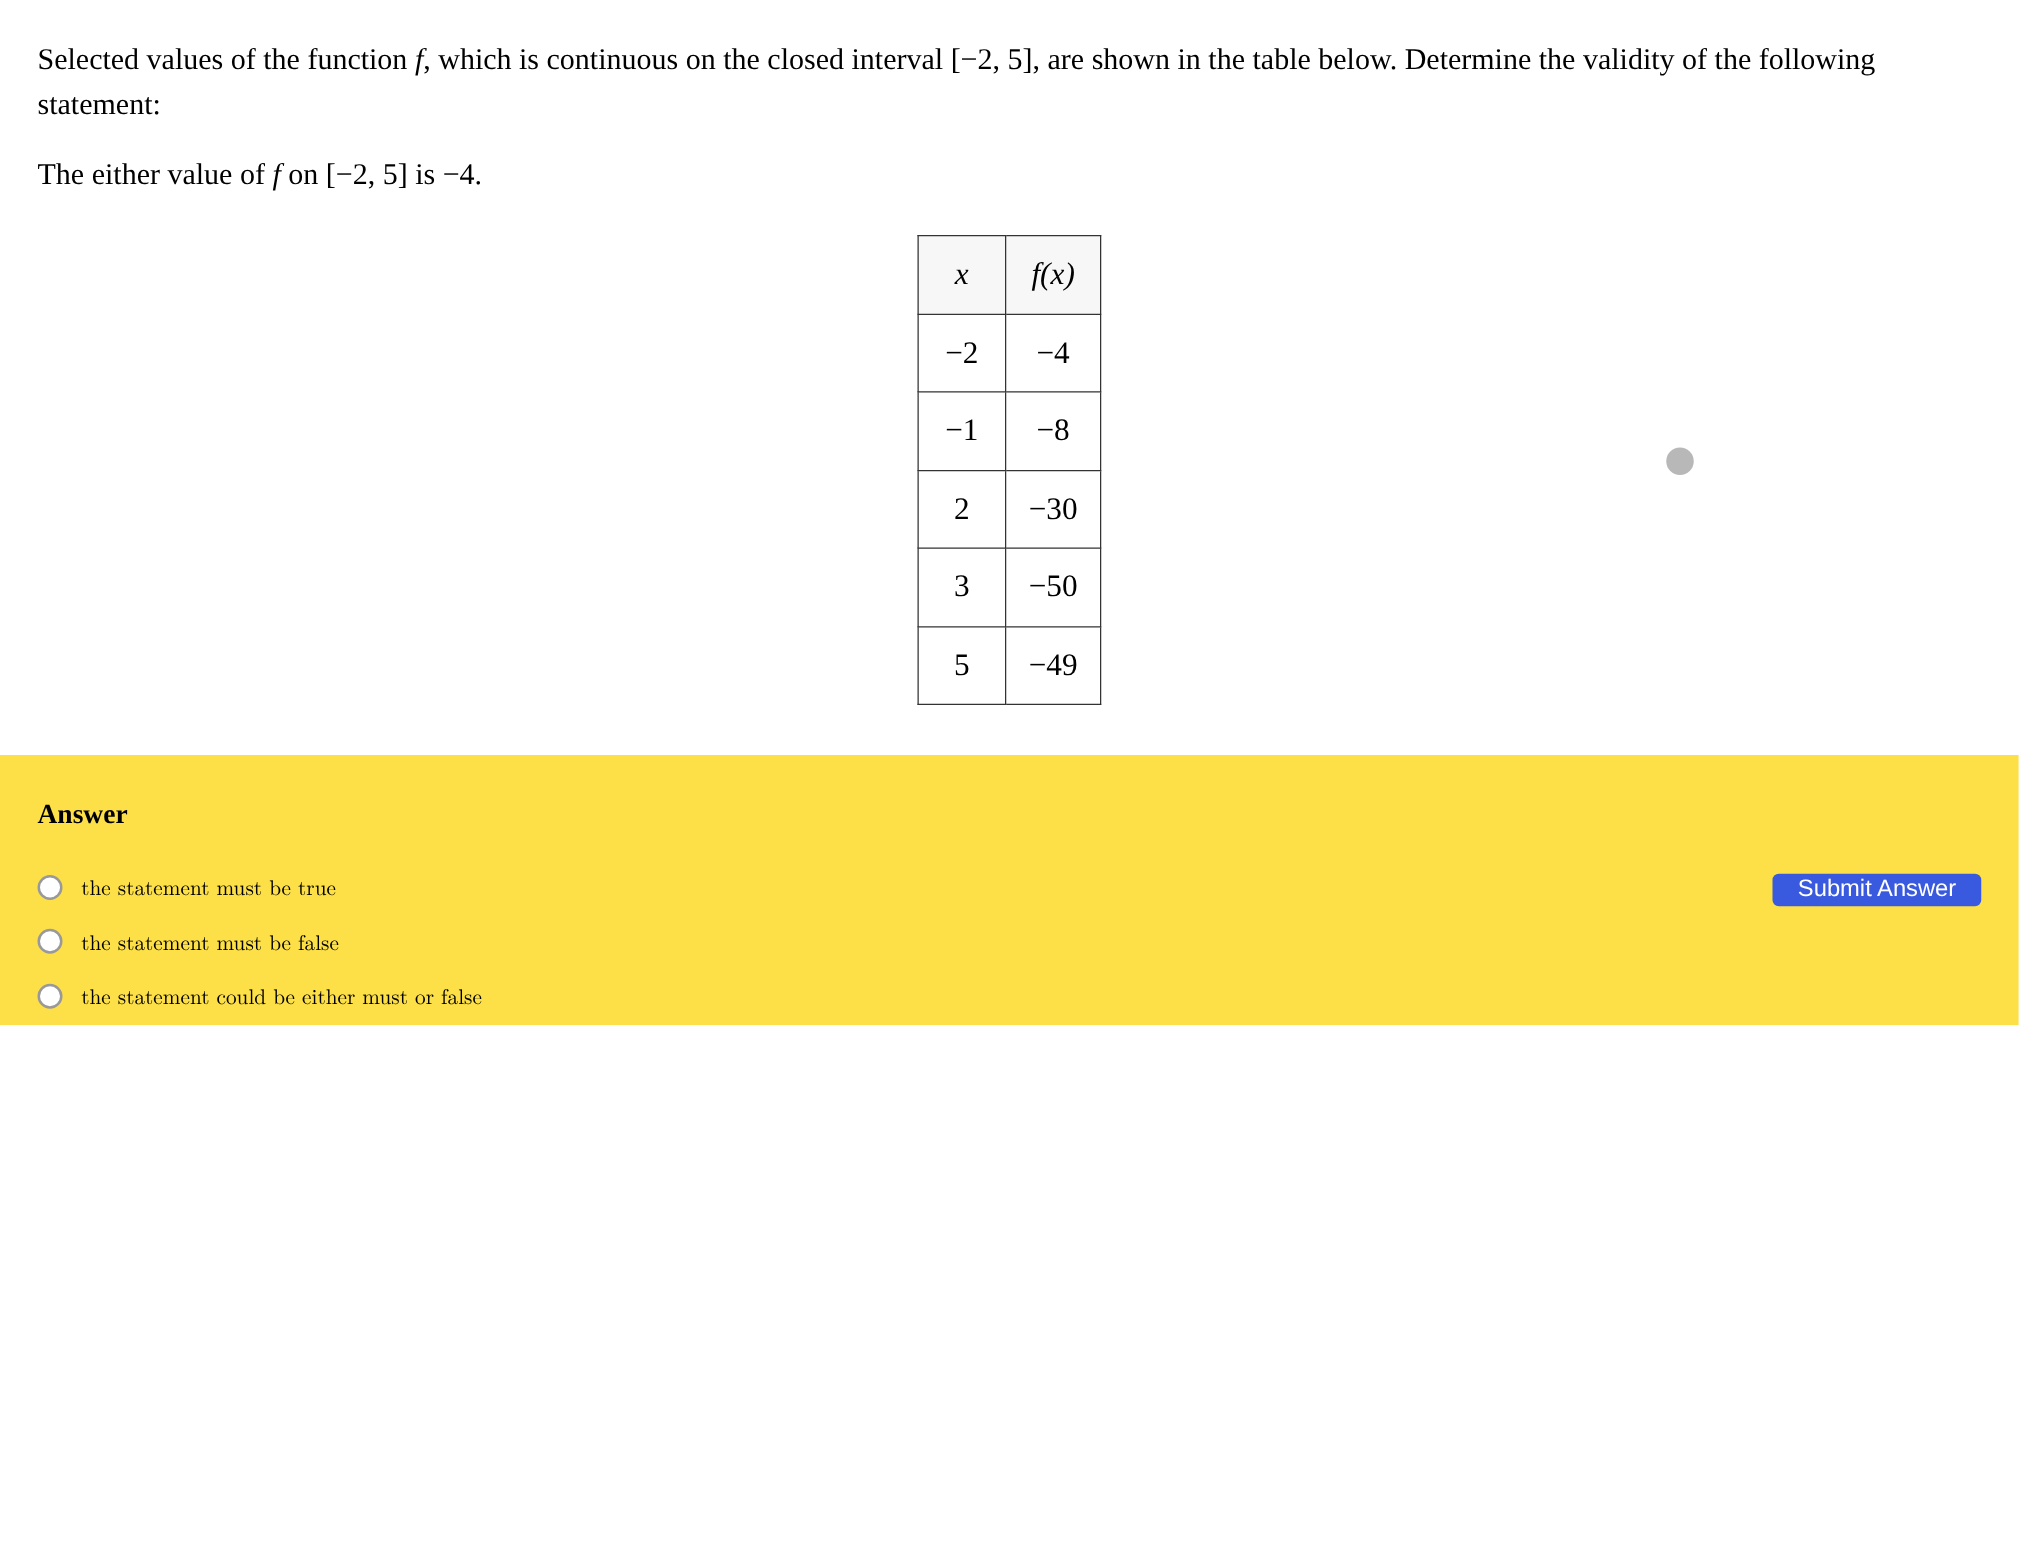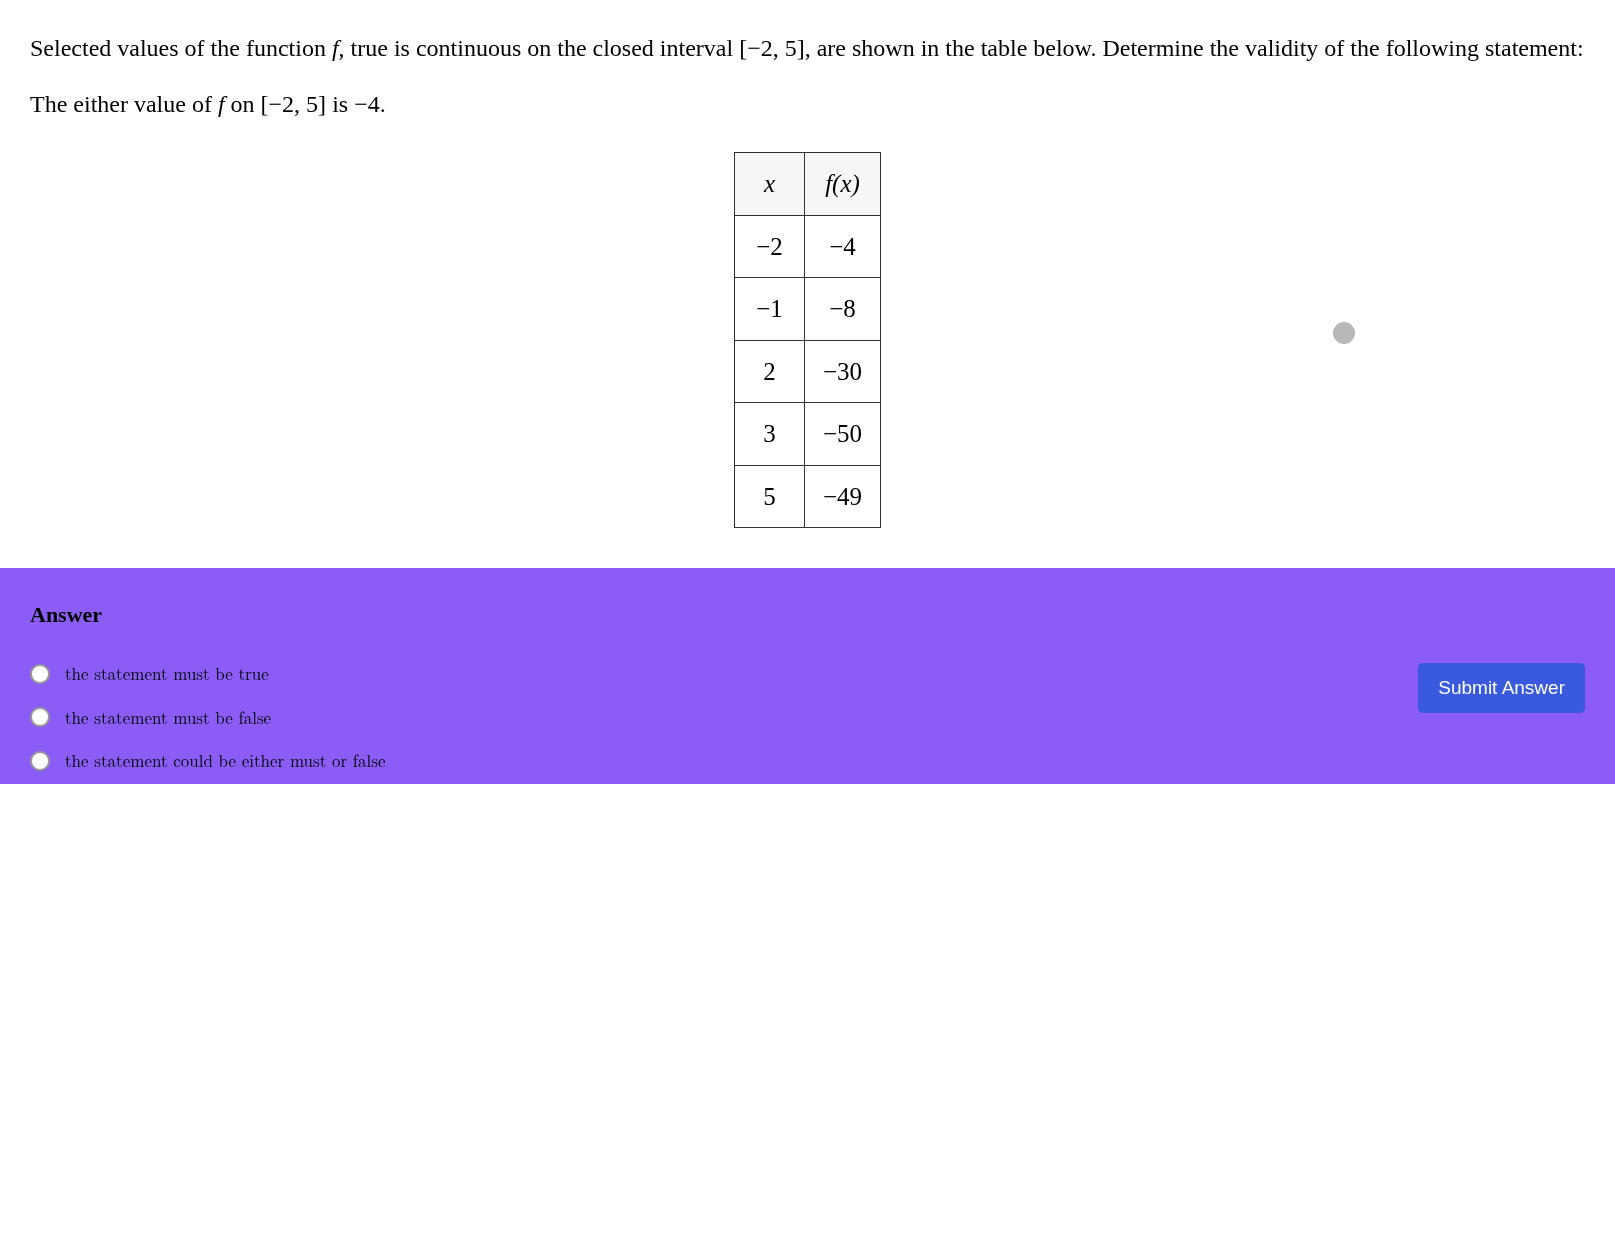--- a/index.html
+++ b/index.html
@@ -50,21 +50,21 @@
     .grey-dot {
       position: absolute;
       right: 230px;
       top: 170px;
       width: 22px;
       height: 22px;
       background: #b8b8b8;
       border-radius: 50%;
     }
     .answer-section {
-      background: #8b5cf6;
+      background: #fde047;
       padding: 30px 30px 10px 30px;
       margin: 0 -30px;
     }
     .answer-label {
       font-weight: bold;
       font-size: 22px;
       margin-bottom: 30px;
     }
     .options-row {
       display: flex;
@@ -92,33 +92,33 @@
     }
     .option-text {
       font-family: 'Latin Modern Roman', 'Computer Modern', Georgia, serif;
       font-size: 17px;
     }
     .submit-btn {
       background: #3959df;
       color: #ffffff;
       border: none;
       border-radius: 5px;
-      padding: 14px 20px;
+      padding: 2px 20px;
       font-size: 19px;
       font-family: Arial, sans-serif;
       cursor: pointer;
       margin-top: 2px;
     }
   </style>
 </head>
 <body>
 
 <div class="problem-text">
   <p>
-    <span>Selected values of the function </span><span class="math-italic">f</span><span>, true is continuous on the closed interval </span><span>[−2, 5]</span><span>, are shown in the table below. Determine the validity of the following statement:</span>
+    <span>Selected values of the function </span><span class="math-italic">f</span><span>, which is continuous on the closed interval </span><span>[−2, 5]</span><span>, are shown in the table below. Determine the validity of the following statement:</span>
   </p>
   <p>
     <span>The either value of </span><span class="math-italic">f</span><span> on </span><span>[−2, 5]</span><span> is </span><span>−4</span><span>.</span>
   </p>
 </div>
 
 <div class="table-container">
   <table class="data-table">
     <thead>
       <tr>

